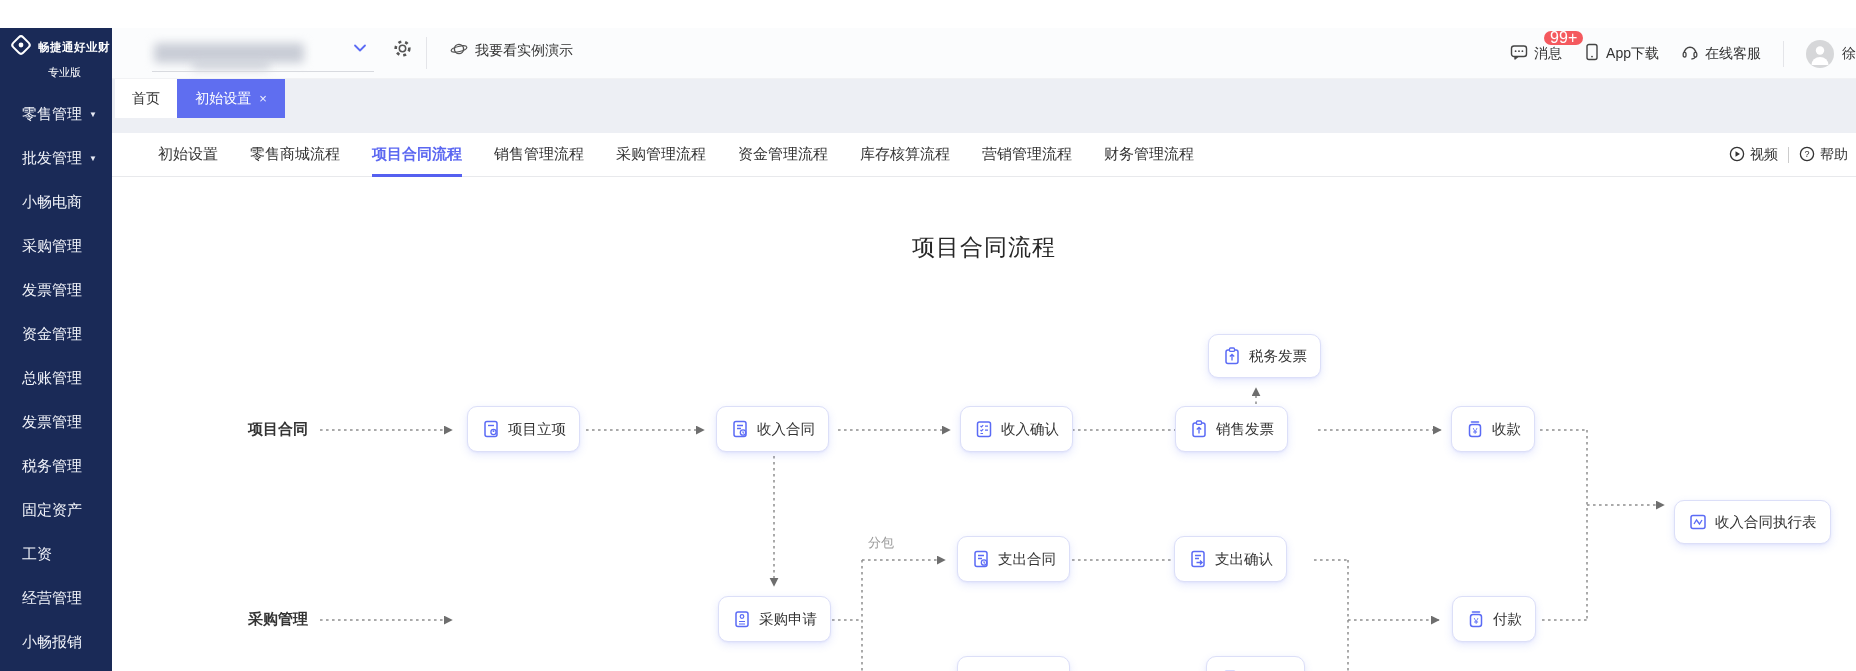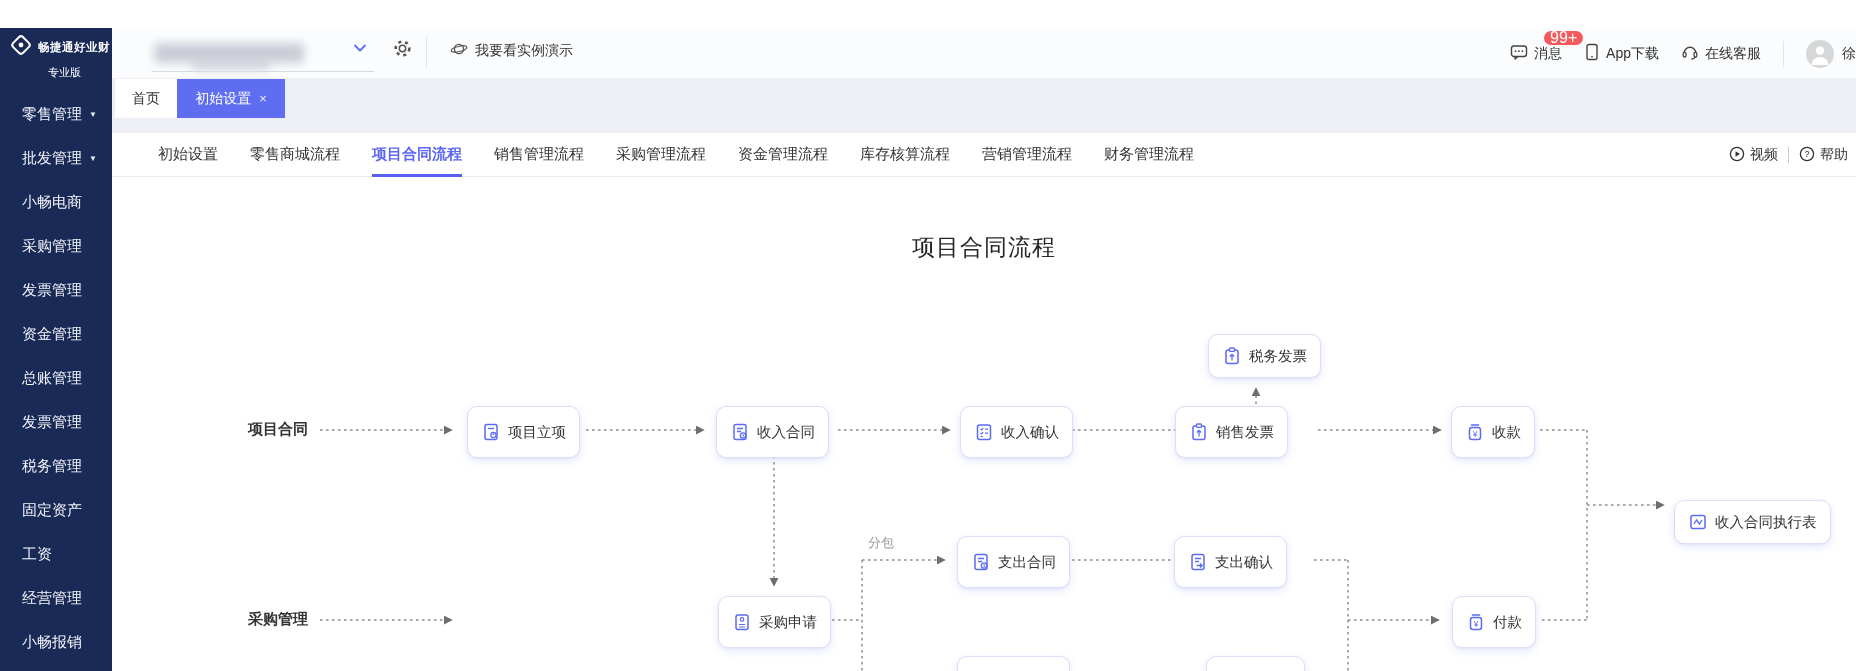--- a/index.html
+++ b/index.html
@@ -50,21 +50,21 @@
   .ftab { font-size:15px; color:#333; margin-right:32px; cursor:pointer; height:44px; display:flex; align-items:center; border-bottom:3px solid transparent; padding-top:2px; white-space:nowrap; }
   .ftab.active { color:#5b67f1; border-bottom-color:#5560f0; font-weight:bold; }
   .flow-utils { position:absolute; right:8px; top:0; height:44px; display:flex; align-items:center; gap:10px; font-size:14px; color:#333; }
   .flow-util { display:flex; align-items:center; gap:5px; cursor:pointer; }
   .flow-util-div { width:1px; height:16px; background:#ccc; }
 
   
   .content { position:absolute; left:112px; top:177px; width:1744px; height:494px; background:#fff; }
   .diagram-title { position:absolute; left:0; top:55px; width:1744px; text-align:center; font-size:23px; color:#262626; font-weight:500; letter-spacing:1px; }
   .lines-svg { position:absolute; left:0; top:0; width:1856px; height:671px; pointer-events:none; }
-  .node { position:absolute; display:inline-flex; align-items:center; gap:7px; height:52px; padding:0 13px; background:#fff; border:1px solid #dcdff8; border-radius:10px; box-shadow:0 3px 9px rgba(90,105,240,.15),0 1px 2px rgba(90,105,240,.08); font-size:14.5px; color:#333; white-space:nowrap; cursor:pointer; }
+  .node { position:absolute; display:inline-flex; align-items:center; gap:7px; height:46px; padding:0 13px; background:#fff; border:1px solid #dcdff8; border-radius:10px; box-shadow:0 3px 9px rgba(90,105,240,.15),0 1px 2px rgba(90,105,240,.08); font-size:14.5px; color:#333; white-space:nowrap; cursor:pointer; }
   .node.small { height:44px; }
   .row-label { position:absolute; font-size:15px; color:#333; font-weight:bold; white-space:nowrap; }
   .branch-label { position:absolute; font-size:13px; color:#9a9a9a; white-space:nowrap; }
 </style>
 </head>
 <body>
 
 <div id="app">
 
   <div class="top-strip"></div>

